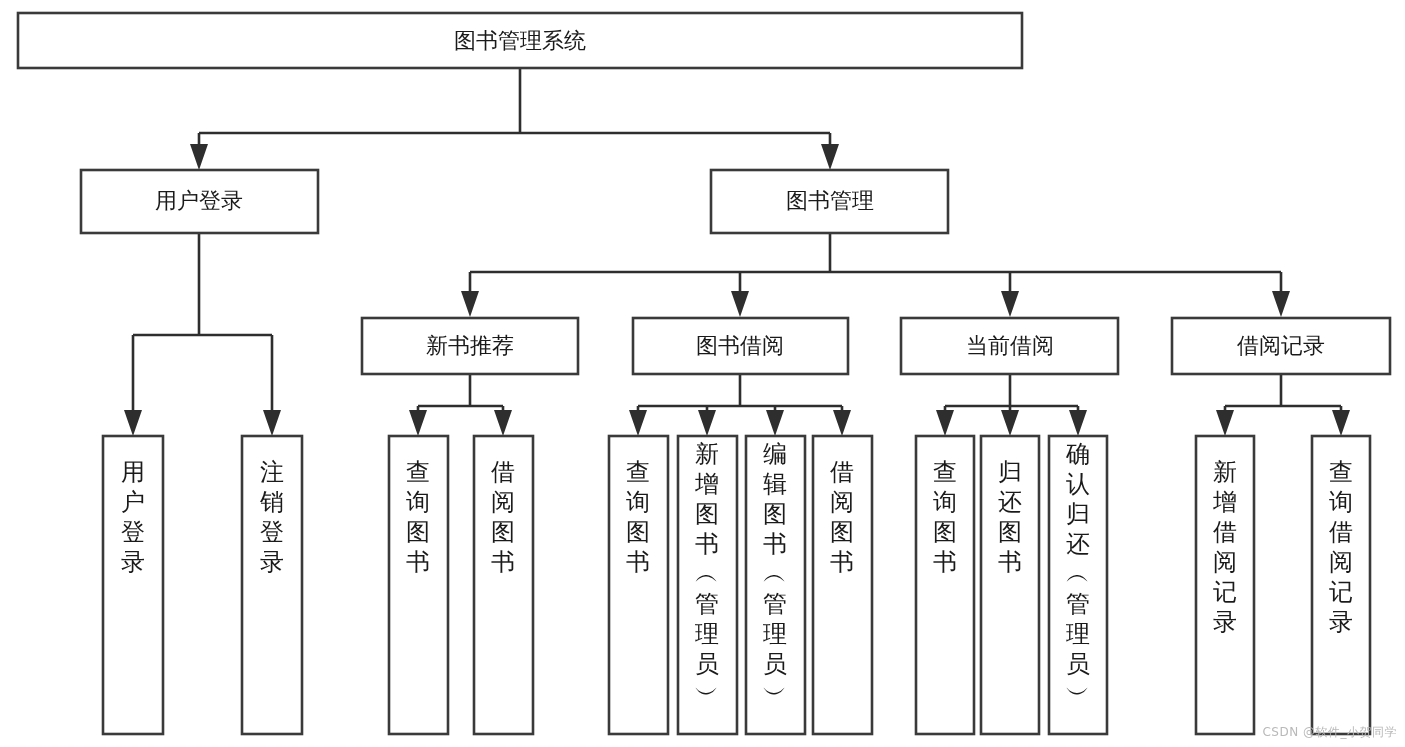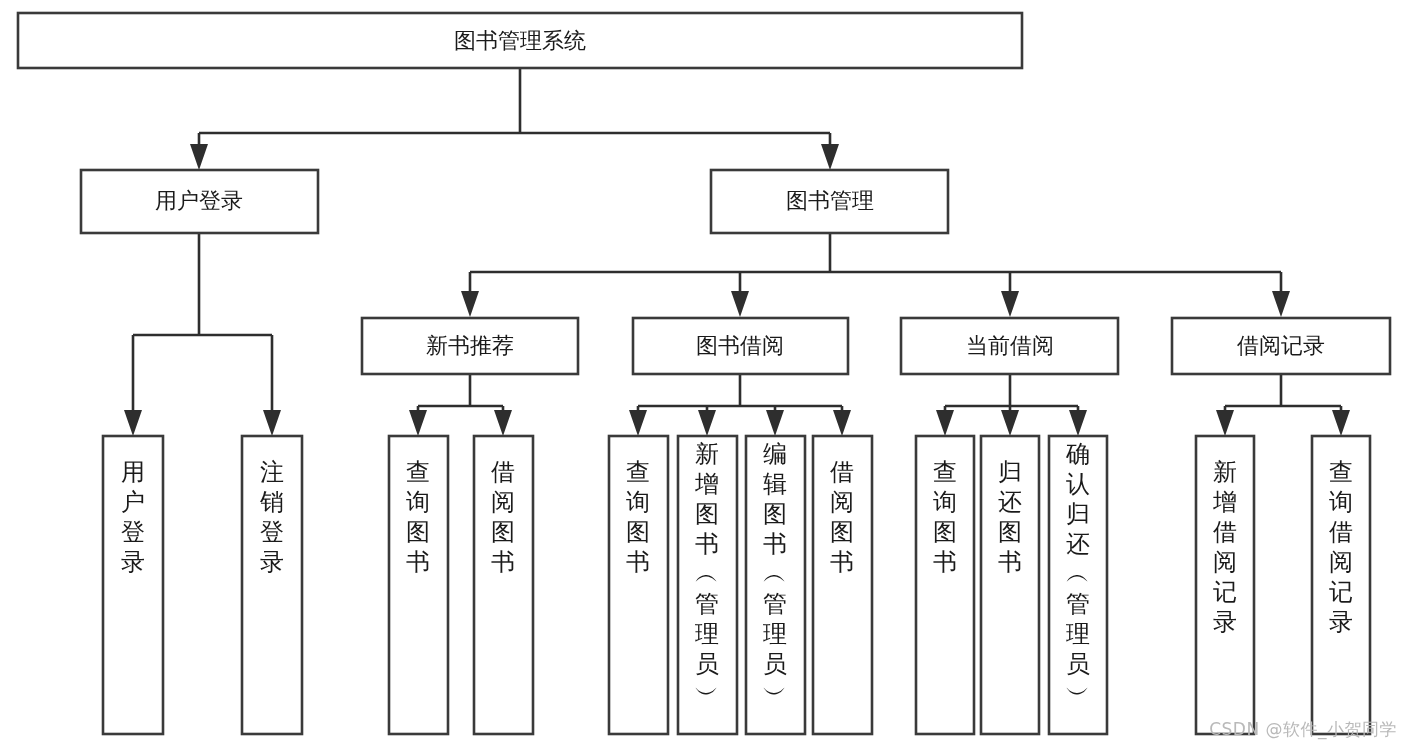--- a/index.html
+++ b/index.html
@@ -52,21 +52,21 @@
     font-family: "DejaVu Sans", "Liberation Sans", sans-serif;
     font-size: 24px;
     text-anchor: middle;
   }
   .watermark {
     position: absolute;
     right: 8px;
     bottom: 6px;
     color: #b9b9b9;
     font-family: "DejaVu Sans", "Liberation Sans", sans-serif;
-    font-size: 17px;
+    font-size: 12px;
     letter-spacing: 0.5px;
     white-space: nowrap;
     user-select: none;
   }
 </style>
 </head>
 <body>
 
 <div id="diagram-root">
   <svg id="flow" viewBox="0 0 1405 747">

